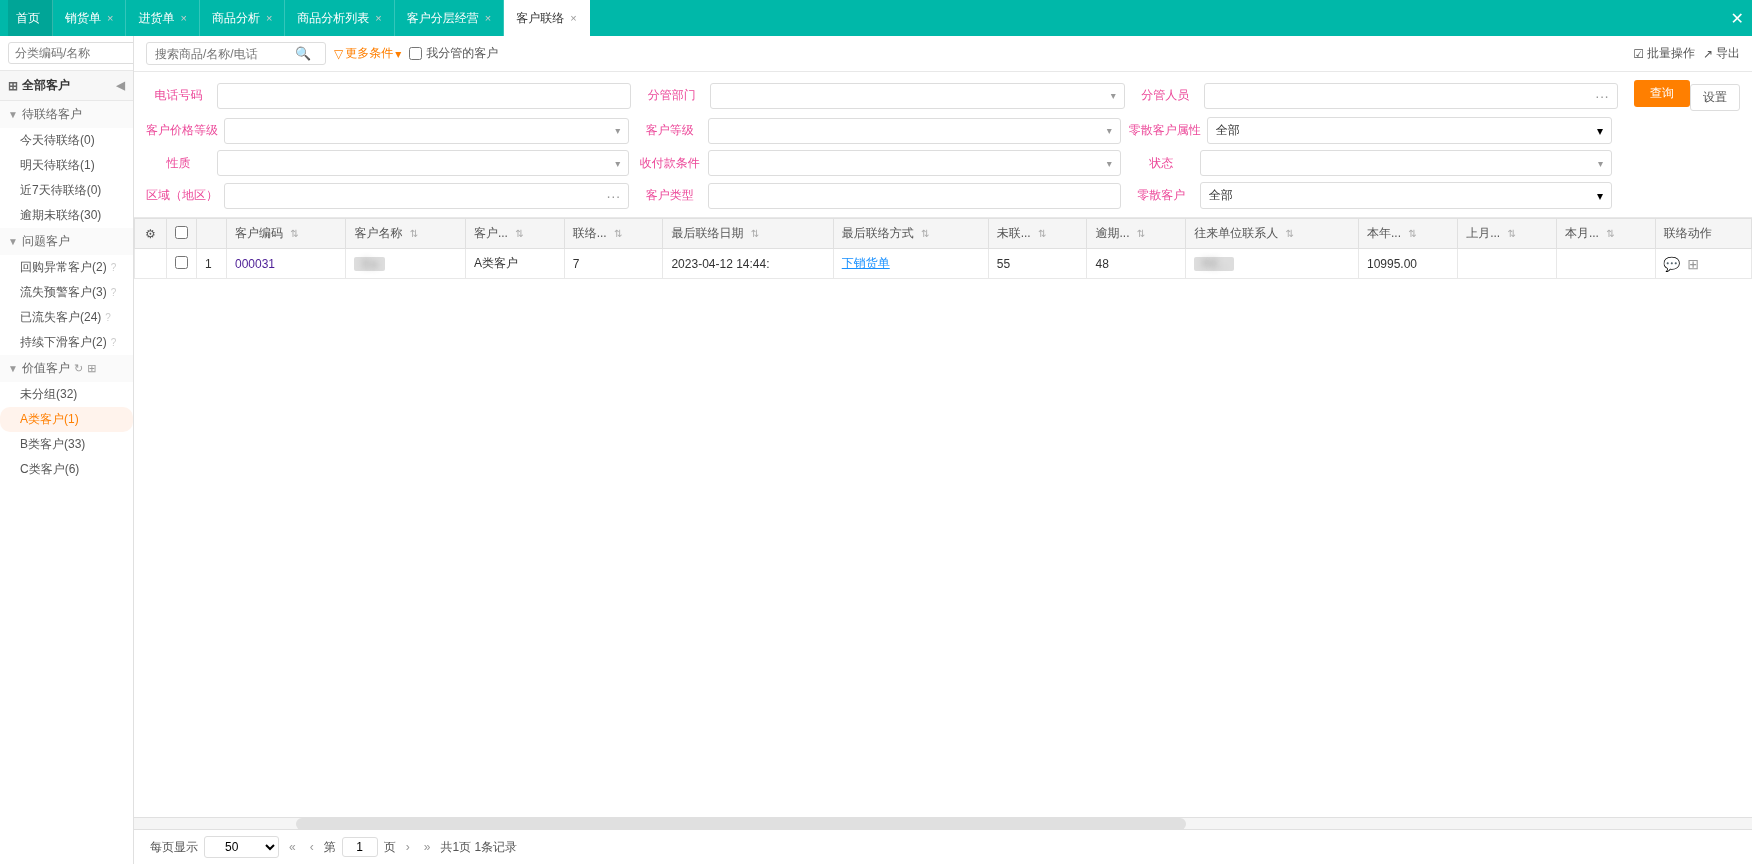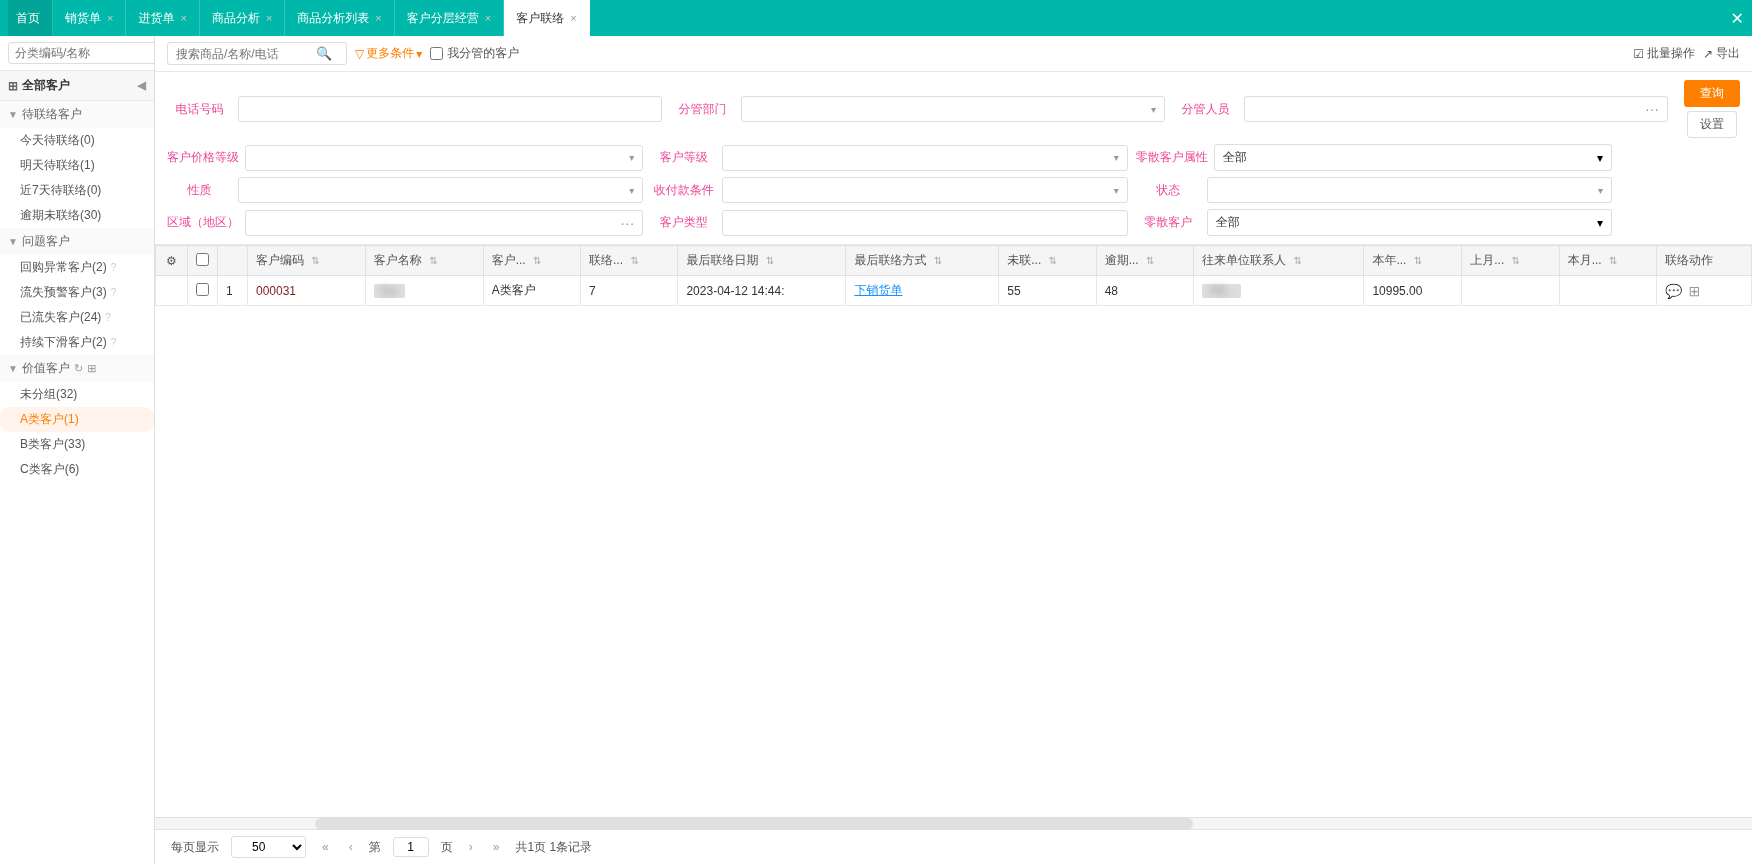--- a/index.html
+++ b/index.html
@@ -19,21 +19,21 @@
     .nav-tab.active { background: #fff; color: #333; }
     .nav-tab .close-btn { margin-left: 6px; color: #ccc; font-size: 11px; cursor: pointer; }
     .nav-tab.active .close-btn { color: #999; }
     .top-nav-right { margin-left: auto; color: #fff; font-size: 16px; cursor: pointer; }
 
     
     .main-layout { display: flex; height: calc(864px - 36px); }
 
     
     .sidebar {
-      width: 155px; background: #fff; border-right: 1px solid #e0e0e0;
+      width: 134px; background: #fff; border-right: 1px solid #e0e0e0;
       display: flex; flex-direction: column; overflow-y: auto; flex-shrink: 0;
     }
     .sidebar-search {
       display: flex; align-items: center; padding: 6px 8px; border-bottom: 1px solid #e8e8e8;
     }
     .sidebar-search input {
       flex: 1; border: 1px solid #ddd; border-radius: 3px; padding: 3px 6px;
       font-size: 12px; outline: none; color: #999;
     }
 
@@ -109,21 +109,21 @@
     .filter-text { color: #333; flex: 1; font-family: Liberation Serif, serif; }
     .query-btn {
       background: #ff7f00; color: #fff; border: none; border-radius: 3px;
       padding: 5px 16px; cursor: pointer; font-size: 12px;
     }
     .settings-btn {
       background: #fff; color: #555; border: 1px solid #ddd; border-radius: 3px;
       padding: 4px 12px; cursor: pointer; font-size: 12px; display: block; margin-top: 4px;
     }
     .query-settings-col {
-      display: flex; flex-direction: column; align-items: center; margin-left: 8px;
+      display: flex; flex-direction: row; align-items: flex-start; margin-left: 8px;
     }
 
     
     .table-container {
       flex: 1; overflow: auto; background: #fff; margin: 0;
     }
     table {
       width: 100%; border-collapse: collapse; min-width: 1400px;
     }
     thead th {
@@ -144,21 +144,21 @@
 
     
     .bottom-bar {
       background: #fff; border-top: 1px solid #e0e0e0; padding: 6px 16px;
       display: flex; align-items: center; justify-content: space-between;
     }
     .scrollbar-area {
       background: #f5f5f5; height: 12px; border-top: 1px solid #e0e0e0;
     }
     .pagination {
-      display: flex; align-items: center; gap: 12px; color: #555;
+      display: flex; align-items: center; gap: 6px; color: #555;
     }
     .page-size-select {
       border: 1px solid #ddd; border-radius: 3px; padding: 2px 16px;
       font-size: 12px; background: #fff;
     }
     .page-nav { cursor: pointer; color: #999; padding: 2px 4px; }
     .page-input {
       border: 1px solid #ddd; border-radius: 3px; padding: 2px 6px;
       width: 36px; text-align: center; font-size: 12px; outline: none;
     }
@@ -461,21 +461,21 @@
             </th>
           </tr>
         </thead>
         <tbody>
           <tr>
             <td class="gear-col"></td>
             <td class="check-col">
               <input type="checkbox" style="">
             </td>
             <td>1</td>
-            <td style="color:#7f1d1d;cursor:pointer;">000031</td>
+            <td style="color:#4c1d95;cursor:pointer;">000031</td>
             <td>
               <span style="display:inline-block;background:#ddd;color:transparent;text-shadow:0 0 6px #999;border-radius:2px;padding:0 8px;">Ea</span>
             </td>
             <td>A类客户</td>
             <td>7</td>
             <td>2023-04-12 14:44:</td>
             <td>
               <span class="link-text">下销货单</span>
             </td>
             <td>55</td>

